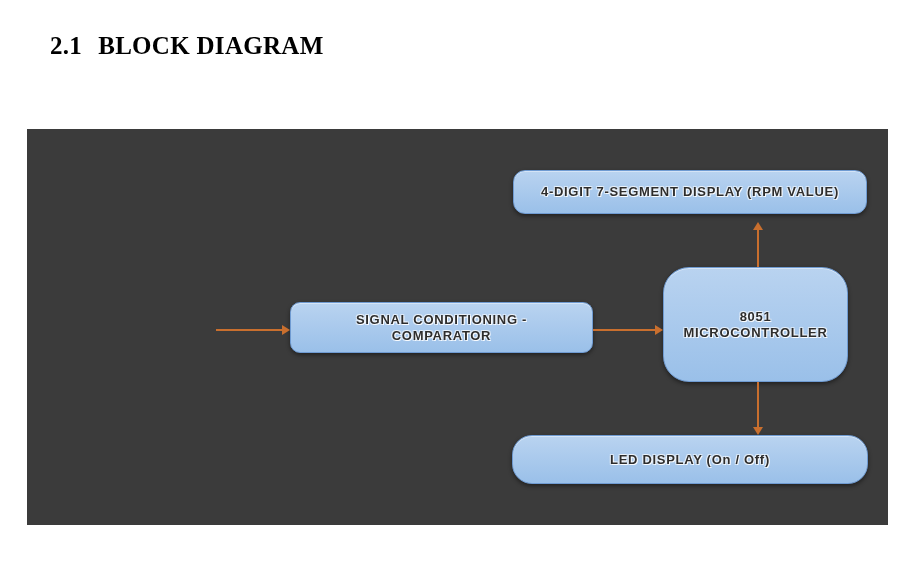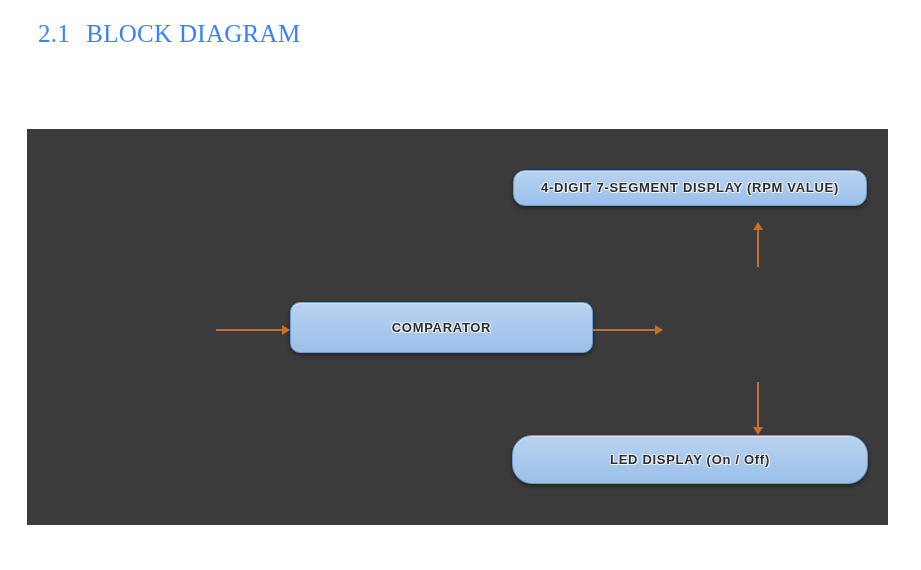--- a/index.html
+++ b/index.html
@@ -4,23 +4,23 @@
 <style>
   html, body { margin:0; padding:0; }
   body {
     width:921px; height:570px; position:relative; overflow:hidden;
     background:#ffffff;
     font-family:"Liberation Sans", sans-serif;
   }
 
   
   .section-heading {
-    position:absolute; left:38px; top:20px; margin:0;
+    position:absolute; left:38px; top:20px; margin:12px;
     font-family:"Liberation Serif", serif;
-    font-size:25px; font-weight:normal; color:#3b82f6;
+    font-size:25px; font-weight:bold; color:#000000;
     letter-spacing:0.3px; white-space:nowrap;
   }
   .section-number { margin-right:16px; }
 
   
   .panel {
     position:absolute; left:27px; top:129px; width:861px; height:396px;
     background:var(--panel-background, #3b3b3b);
   }
 
@@ -39,21 +39,21 @@
        1px -1px 0 rgba(255,255,255,0.55),
       -1px  1px 0 rgba(255,255,255,0.55),
        1px  1px 0 rgba(255,255,255,0.9);
     box-shadow: 0 2px 4px rgba(0,0,0,0.45), inset 0 1px 0 rgba(255,255,255,0.4);
   }
   .node span { display:block; }
 
   #node-sensor   { left:16px;  top:174px; width:173px; height:50px; }
   #node-signal   { left:263px; top:173px; width:303px; height:51px; }
   #node-mcu      { left:636px; top:138px; width:185px; height:115px; border-radius:26px; }
-  #node-display  { left:486px; top:41px;  width:354px; height:36px;  border-radius:12px; }
+  #node-display  { left:486px; top:41px;  width:354px; height:44px;  border-radius:12px; }
   #node-led      { left:485px; top:306px; width:356px; height:49px;  border-radius:20px; }
 
   
   .arrow-h { position:absolute; height:2px; background:var(--arrow, #c96f2e); }
   .arrow-h::after {
     content:""; position:absolute; right:-8px; top:-4px; width:0; height:0;
     border-left:8px solid var(--arrow, #c96f2e);
     border-top:5px solid transparent; border-bottom:5px solid transparent;
   }
   #arrow-sensor-signal { left:189px; top:200px; width:66px; }
@@ -79,23 +79,28 @@
 <main>
 
   <h1 class="section-heading">
     <span class="section-number">2.1</span><span class="section-title">BLOCK DIAGRAM</span>
   </h1>
 
   <section class="panel">
 
 
     <div class="node" id="node-signal">
+      <span>SIGNAL CONDITIONING -</span>
       <span>COMPARATOR</span>
     </div>
 
+    <div class="node" id="node-mcu">
+      <span>8051</span>
+      <span>MICROCONTROLLER</span>
+    </div>
 
     <div class="node" id="node-display">
       <span>4-DIGIT 7-SEGMENT DISPLAY (RPM VALUE)</span>
     </div>
 
     <div class="node" id="node-led">
       <span>LED DISPLAY (On / Off)</span>
     </div>
 
     <div class="arrow-h" id="arrow-sensor-signal"></div>

